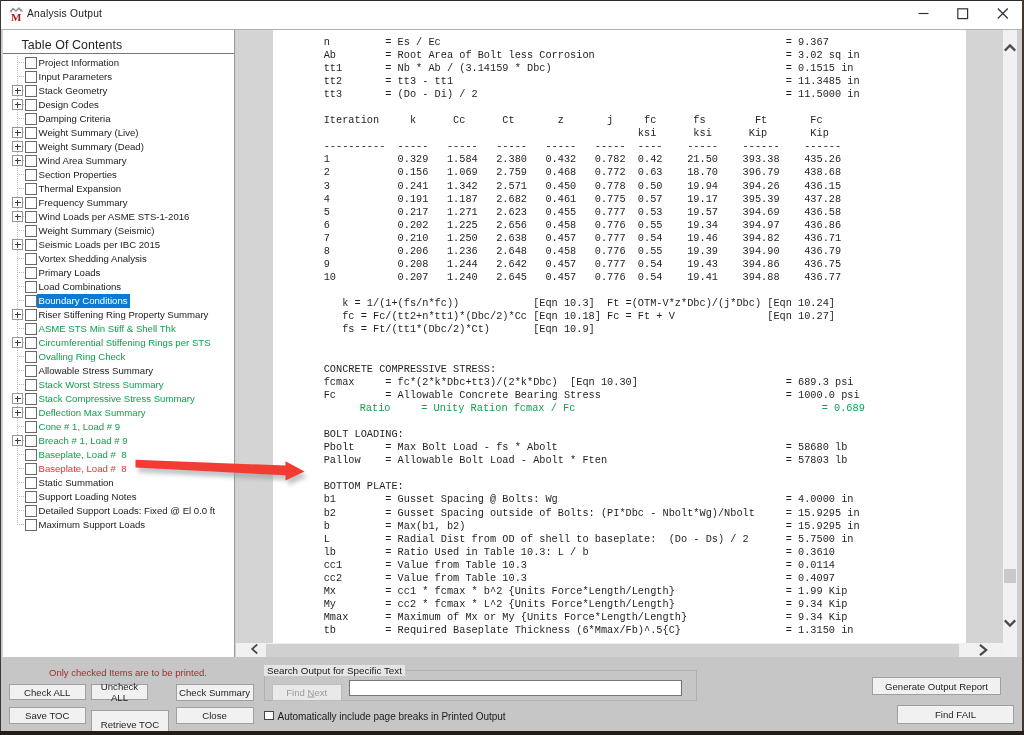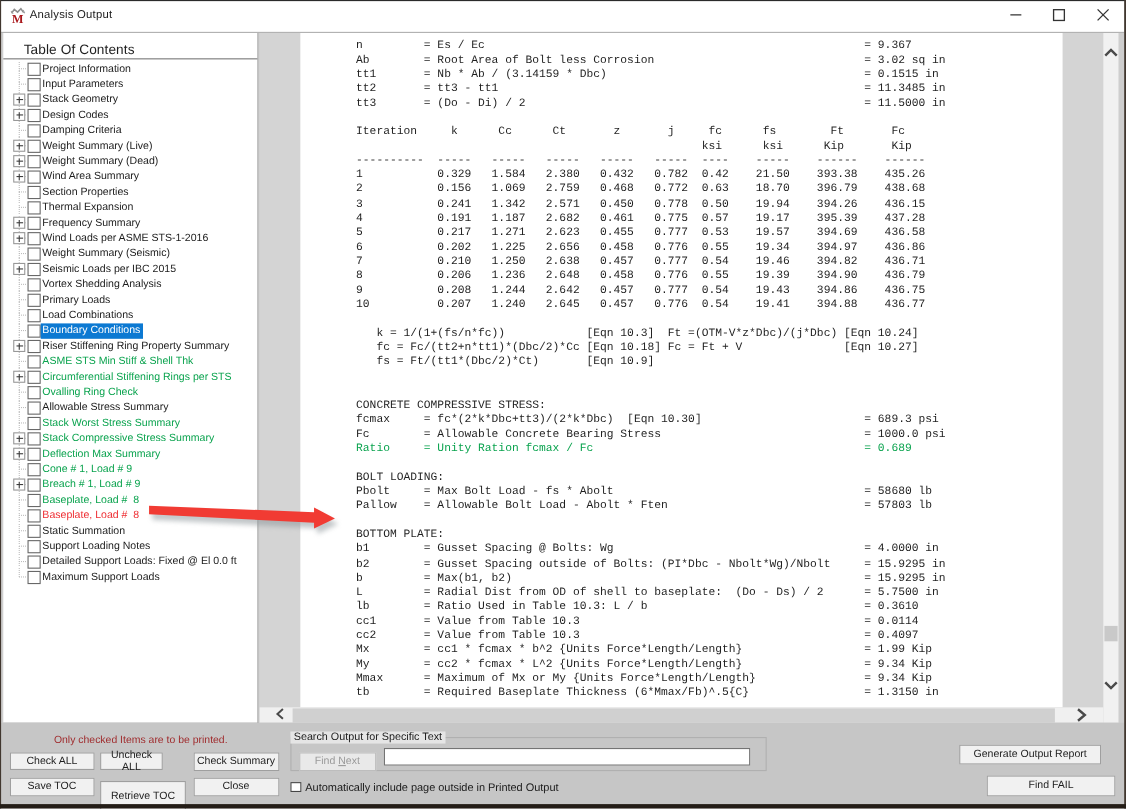--- a/index.html
+++ b/index.html
@@ -34,21 +34,21 @@
 .tt.tr{color:#ee2d32;}
 .tt.tsel{color:#ffffff;background:#0c79d2;padding:0 2px;margin-left:-2px;}
 
 #treedata{position:absolute;left:0;top:-29.6px;width:100%;height:0;}
 
 #strip-l{left:235.5px;top:29.6px;width:37px;height:613.7px;background:#d4d4d4;}
 #strip-r{left:966px;top:29.6px;width:36.7px;height:613.7px;background:#d4d4d4;}
 #outwhite{left:272.5px;top:29.6px;width:693.5px;height:613.7px;background:#ffffff;overflow:hidden;}
 #pre{position:absolute;left:51.2px;top:6.1px;margin:0;font-family:"Liberation Mono",monospace;
   font-size:10.27px;line-height:13.08px;color:#1f1f1f;white-space:pre;}
-#pre .g{color:#0aa34e;}
+#pre .g{color:#0aa34e;margin-left:36px;}
 #pre .r{color:#e8333a;}
 
 #hsb{left:235.5px;top:643.3px;width:767.2px;height:13.7px;background:#f0f0f0;}
 #hthumb{left:266px;top:644.3px;width:693px;height:12.7px;background:#d0d0d0;}
 
 #vsb{left:1002.7px;top:29.6px;width:14px;height:627.4px;background:#f1f1f1;}
 #vthumb{left:1003.7px;top:569px;width:12px;height:14px;background:#c9c9c9;}
 #marg-r{left:1016.7px;top:29.6px;width:5.3px;height:627.4px;background:#cecece;}
 
 .btn{position:absolute;background:#f1f1f1;border:1px solid #9f9f9f;font-size:9.6px;
@@ -317,21 +317,21 @@
   <div class="btn" style="left:175.5px;top:707px;width:78px;height:16.5px">
       <span>Close</span>
     </div>
   <div class="abs" id="grpbox"></div>
   <div class="abs" id="grplabel">Search Output for Specific Text</div>
   <div class="btn" id="findnext">
       <span>Find <u>N</u>ext</span>
     </div>
   <div class="abs" id="searchbox"></div>
   <div class="abs" id="pagecb"></div>
-  <div class="abs" id="pagecblabel">Automatically include page outside in Printed Output</div>
+  <div class="abs" id="pagecblabel">Automatically include page breaks in Printed Output</div>
   <div class="btn" style="left:872px;top:677.2px;width:129px;height:18.3px">
       <span>Generate Output Report</span>
     </div>
   <div class="btn" style="left:897px;top:704.7px;width:117px;height:18.9px">
       <span>Find FAIL</span>
     </div>
 
   <svg class="abs" style="left:0;top:0;pointer-events:none" width="1024" height="735" viewBox="0 0 1024 735">
     <defs>
         <filter id="sb" x="-20%" y="-40%" width="150%" height="220%">

